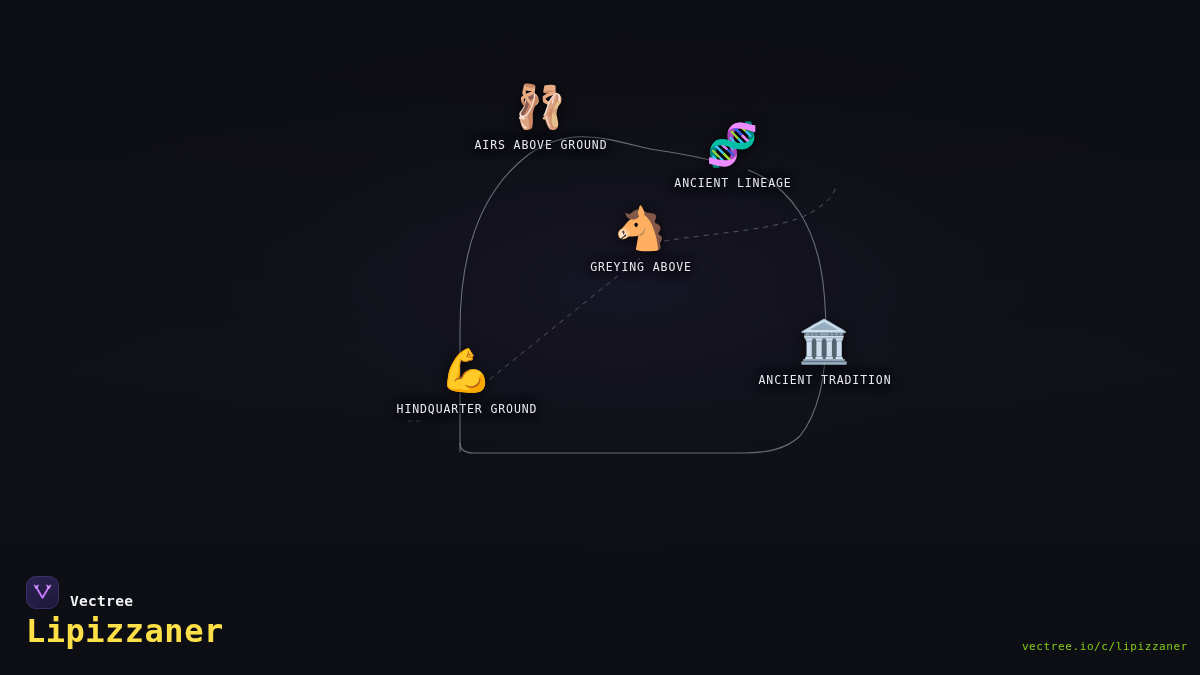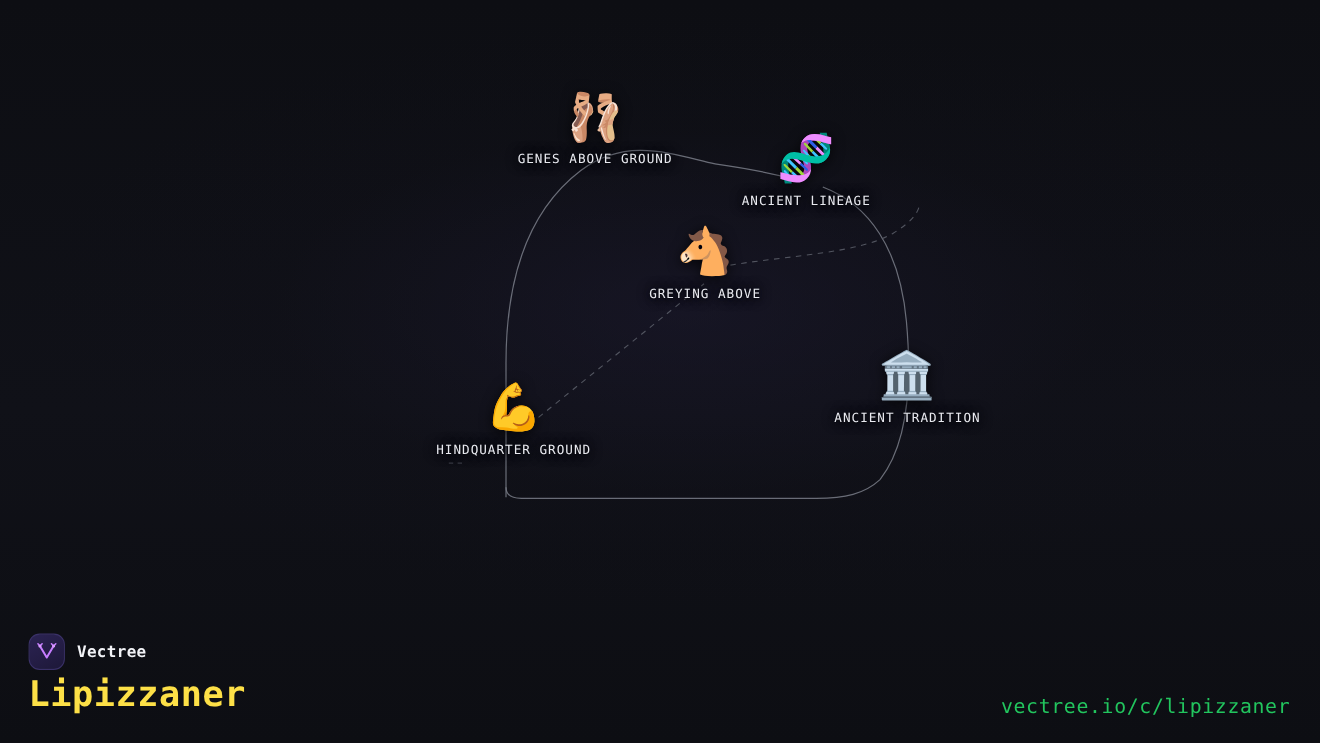--- a/index.html
+++ b/index.html
@@ -76,21 +76,21 @@
     width: 1200px;
     height: 115px;
     padding: 0 28px 0 26px;
   }
 
   #brand-row {
     position: absolute;
     left: 26px;
     top: 16px;
     display: flex;
-    align-items: center;
+    align-items: flex-end;
     gap: 11px;
   }
 
   #brand-logo {
     width: 33px;
     height: 33px;
     border-radius: 10px;
     background: linear-gradient(150deg, #2b2352 0%, #241d45 55%, #1d1838 100%);
     border: 1px solid #3a3168;
     display: flex;
@@ -111,24 +111,24 @@
     left: 26px;
     top: 52px;
     font-size: 32px;
     font-weight: bold;
     color: #fde047;
     letter-spacing: 0.5px;
   }
 
   #footer-url {
     position: absolute;
-    right: 27px;
+    right: 12px;
     bottom: 22px;
-    font-size: 18px;
-    color: #22c55e;
+    font-size: 11px;
+    color: #84cc16;
     letter-spacing: 0.6px;
   }
 </style>
 </head>
 <body>
 
 <div id="bg-wash"></div>
 
 <div id="graph-canvas">
 
@@ -156,21 +156,21 @@
 
     <path d="M 474 392 L 640 258" fill="none" stroke="#5d606b" stroke-width="1" stroke-dasharray="5 5" stroke-opacity="0.85"></path>
 
     <path d="M 664 241 C 720 232 782 230 812 212 C 830 201 836 192 836 184" fill="none" stroke="#5d606b" stroke-width="1" stroke-dasharray="5 5" stroke-opacity="0.85"></path>
 
     <path d="M 408 421 L 420 421" fill="none" stroke="#5d606b" stroke-width="1" stroke-dasharray="4 4" stroke-opacity="0.5"></path>
   </svg>
 
   <div class="node" style="left:541px; top:117px;">
     <div class="node-emoji">🩰</div>
-    <div class="node-label">GENES ABOVE GROUND</div>
+    <div class="node-label">AIRS ABOVE GROUND</div>
   </div>
 
   <div class="node" style="left:733px; top:155px;">
     <div class="node-emoji">🧬</div>
     <div class="node-label">ANCIENT LINEAGE</div>
   </div>
 
   <div class="node" style="left:641px; top:239px;">
     <div class="node-emoji">🐴</div>
     <div class="node-label">GREYING ABOVE</div>

